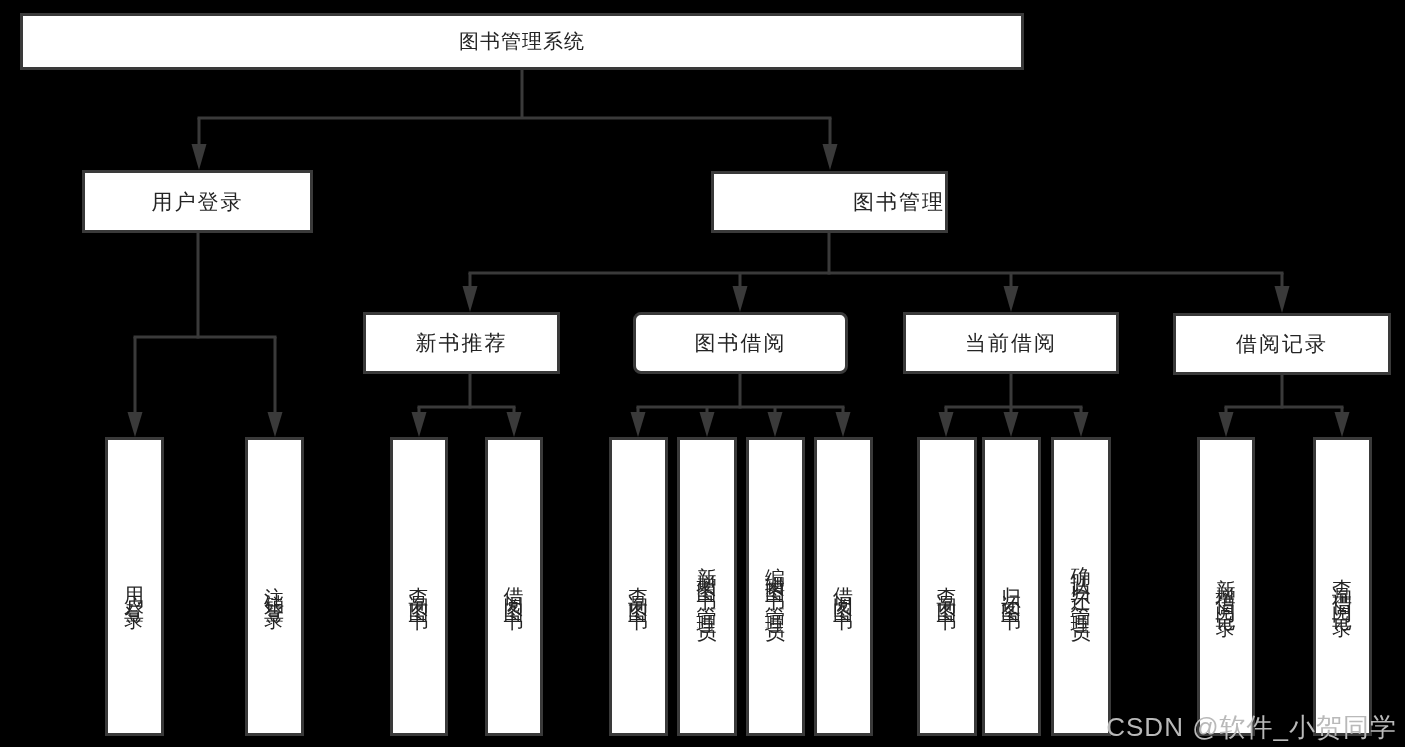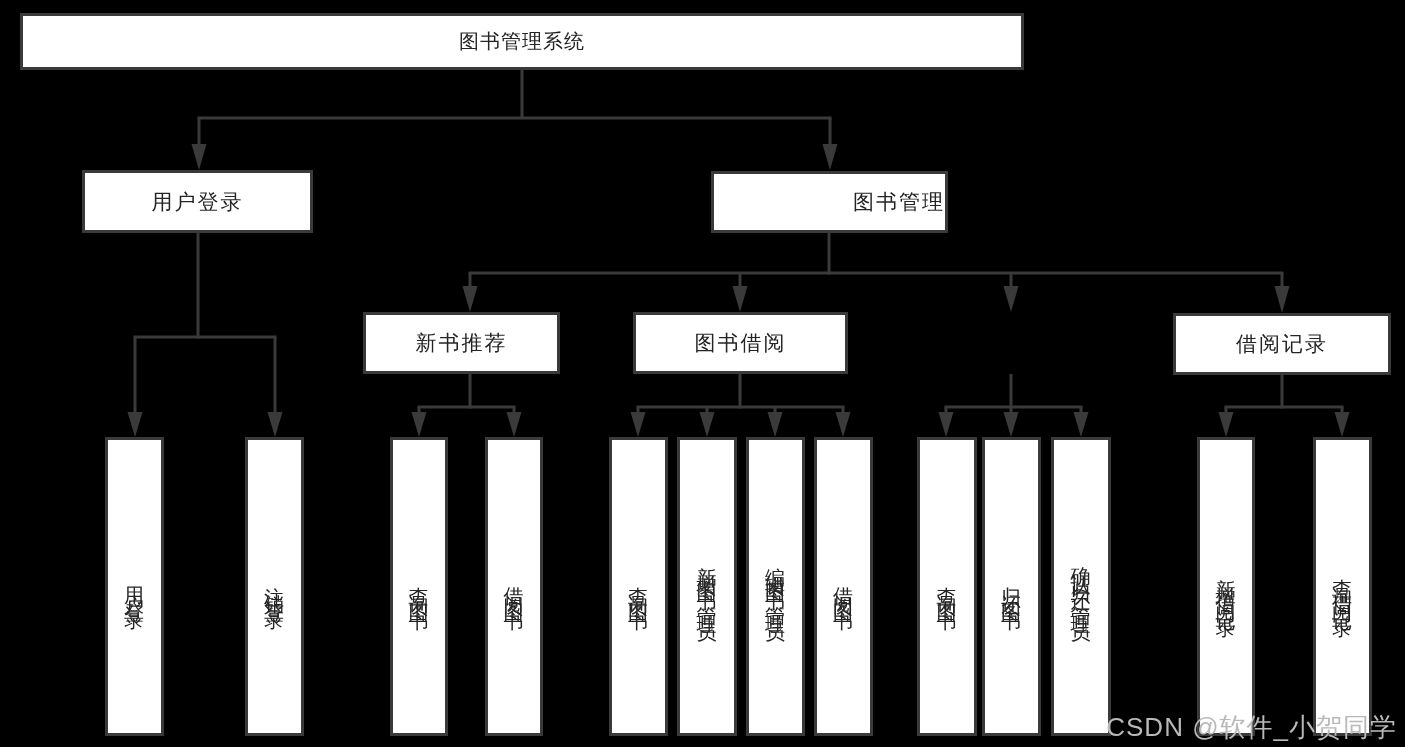--- a/index.html
+++ b/index.html
@@ -102,22 +102,25 @@
   <div class="box hbox" style="left:82px; top:170px; width:231px; height:63px;">
     <span>用户登录</span>
   </div>
   <div class="box hbox" style="left:711px; top:171px; width:237px; height:62px;justify-content:flex-end;">
     <span>图书管理</span>
   </div>
 
   <div class="box hbox" style="left:363px; top:312px; width:197px; height:62px;">
     <span>新书推荐</span>
   </div>
-  <div class="box hbox" style="left:633px; top:312px; width:215px; height:62px;">
+  <div class="box hbox" style="left:633px; top:312px; width:215px; height:62px;border-radius:8px;">
     <span>图书借阅</span>
+  </div>
+  <div class="box hbox" style="left:903px; top:312px; width:216px; height:62px;">
+    <span>当前借阅</span>
   </div>
   <div class="box hbox" style="left:1173px; top:313px; width:218px; height:62px;">
     <span>借阅记录</span>
   </div>
 
   <div class="box vbox" style="left:105px; top:437px; width:59px; height:299px;">
     <span>用户登录</span>
   </div>
   <div class="box vbox" style="left:245px; top:437px; width:59px; height:299px;">
     <span>注销登录</span>

